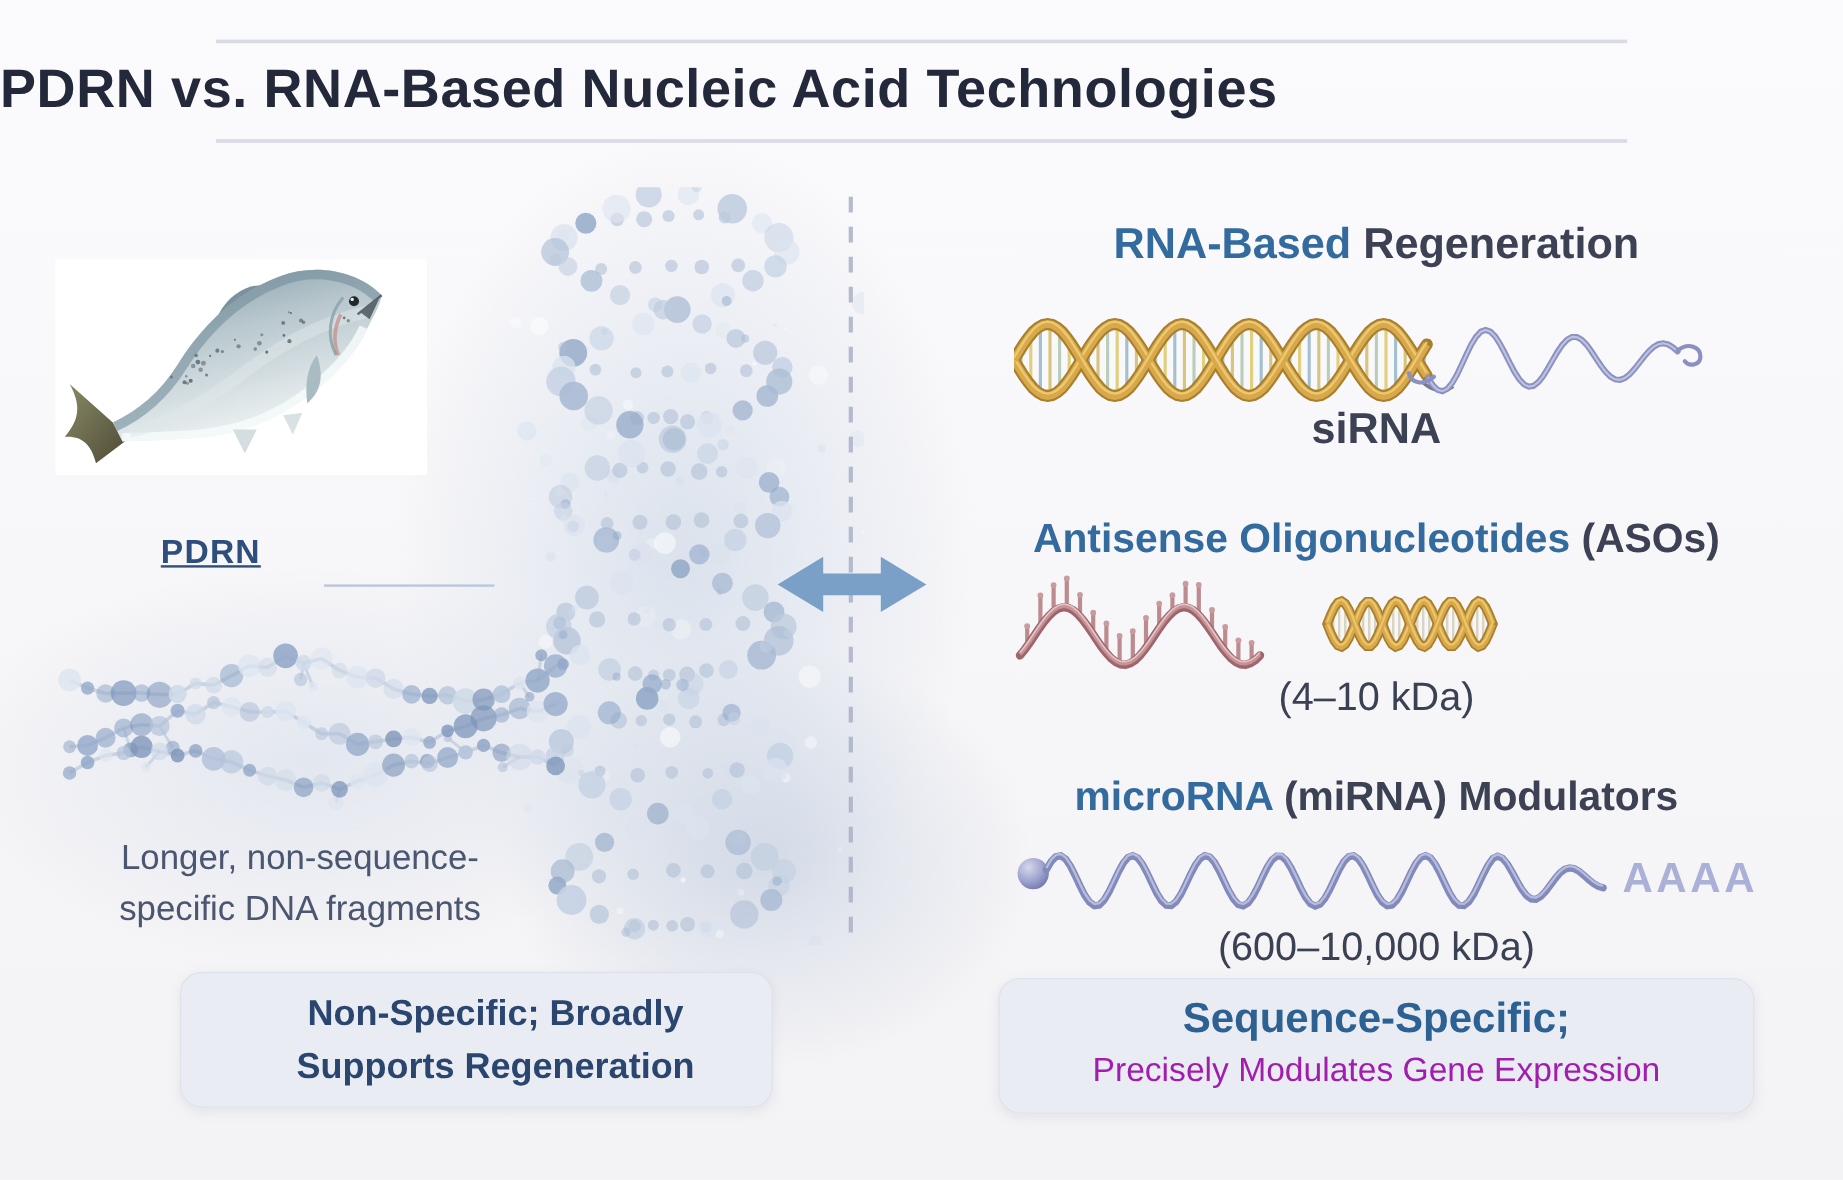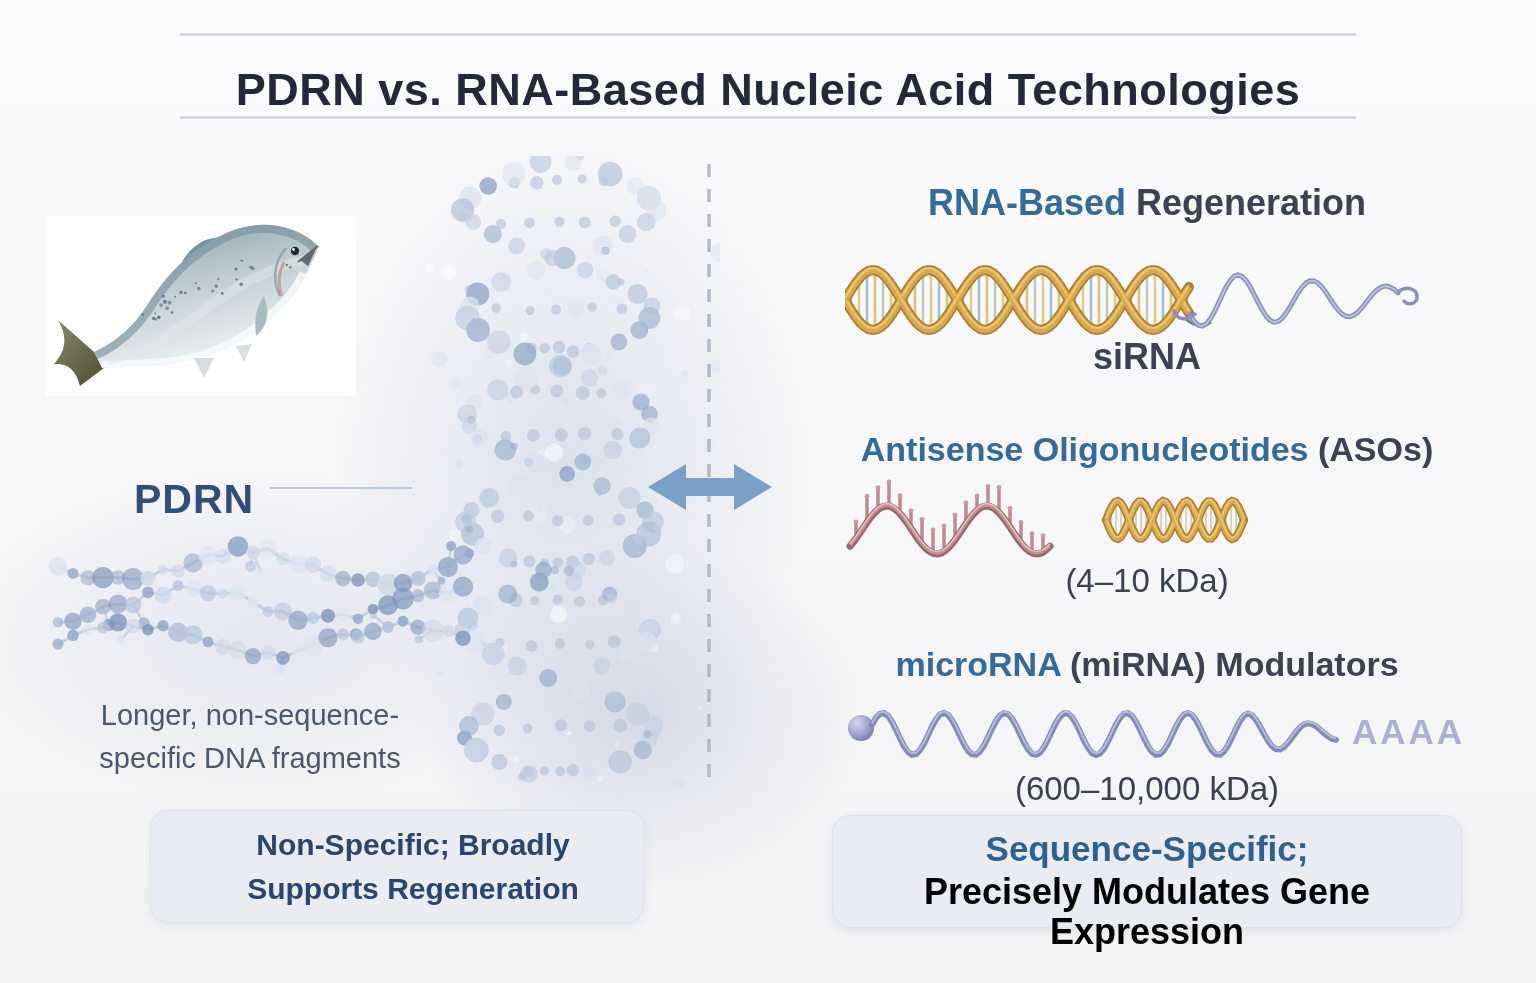--- a/index.html
+++ b/index.html
@@ -10,41 +10,41 @@
   #glow-helix{left:330px;top:110px;width:480px;height:710px;
       background:radial-gradient(closest-side,rgba(196,210,228,.55),rgba(196,210,228,0));}
   #glow-mol{left:-40px;top:470px;width:600px;height:330px;
       background:radial-gradient(closest-side,rgba(203,214,230,.45),rgba(203,214,230,0));}
   #glow-bottom{left:420px;top:540px;width:440px;height:350px;
       background:radial-gradient(closest-side,rgba(184,198,219,.5),rgba(184,198,219,0));}
 
   .rule{position:absolute;left:180px;width:1176px;height:3px;background:#d9dbe5;}
   #rule-top{top:33px;}
   #rule-bottom{top:116px;}
-  .title{position:absolute;left:0;top:64px;width:100%;text-align:center;
+  .title{position:absolute;left:0;top:48px;width:100%;text-align:left;
          font-size:45px;font-weight:700;color:#23283a;letter-spacing:.5px;}
 
   #fish{position:absolute;left:46px;top:216px;width:310px;height:180px;}
   #helix{position:absolute;left:398px;top:156px;width:322px;height:632px;}
   #molecule{position:absolute;left:48px;top:512px;width:430px;height:190px;}
 
-  .pdrn-label{position:absolute;left:134px;top:476px;font-size:41px;font-weight:700;
-              color:#2e4e7b;letter-spacing:1px;}
+  .pdrn-label{position:absolute;left:134px;top:444px;font-size:28px;font-weight:700;
+              color:#2e4e7b;letter-spacing:1px;text-decoration:underline;}
   .pdrn-line{position:absolute;left:270px;top:487px;width:142px;height:2px;background:#bcc7da;}
 
   .desc{position:absolute;left:30px;top:694px;width:440px;text-align:center;
         font-size:29px;line-height:43px;color:#4b5670;font-weight:500;}
 
   .sum-box{position:absolute;border-radius:18px;background:#e9ecf2;border:1px solid #dde2ec;
            box-shadow:0 3px 10px rgba(120,130,160,.12);text-align:center;box-sizing:border-box;}
   #left-box{left:150px;top:810px;width:494px;height:113px;padding-top:12px;padding-left:32px;}
   #left-box .l{font-size:30px;font-weight:600;color:#2b466e;line-height:44px;}
   #right-box{left:832px;top:815px;width:630px;height:113px;padding-top:10px;}
   #right-box .t{font-size:35px;font-weight:700;color:#2d6191;line-height:46px;}
-  #right-box .s{font-size:36px;font-weight:700;color:#000000;line-height:40px;}
+  #right-box .s{font-size:28px;font-weight:400;color:#a21caf;line-height:40px;}
 
   #divider{position:absolute;left:700px;top:160px;width:18px;height:622px;}
   #arrow{position:absolute;left:648px;top:464px;width:124px;height:46px;}
 
   .rh{position:absolute;left:830px;width:634px;text-align:center;font-weight:600;}
   #rna-heading{top:182px;font-size:36px;}
   #sirna-label{top:336px;font-size:36px;color:#3c4254;}
   #aso-heading{top:430px;font-size:34px;}
   #aso-size{top:562px;font-size:33px;color:#3a4152;font-weight:500;}
   #mirna-heading{top:645px;font-size:34px;}

